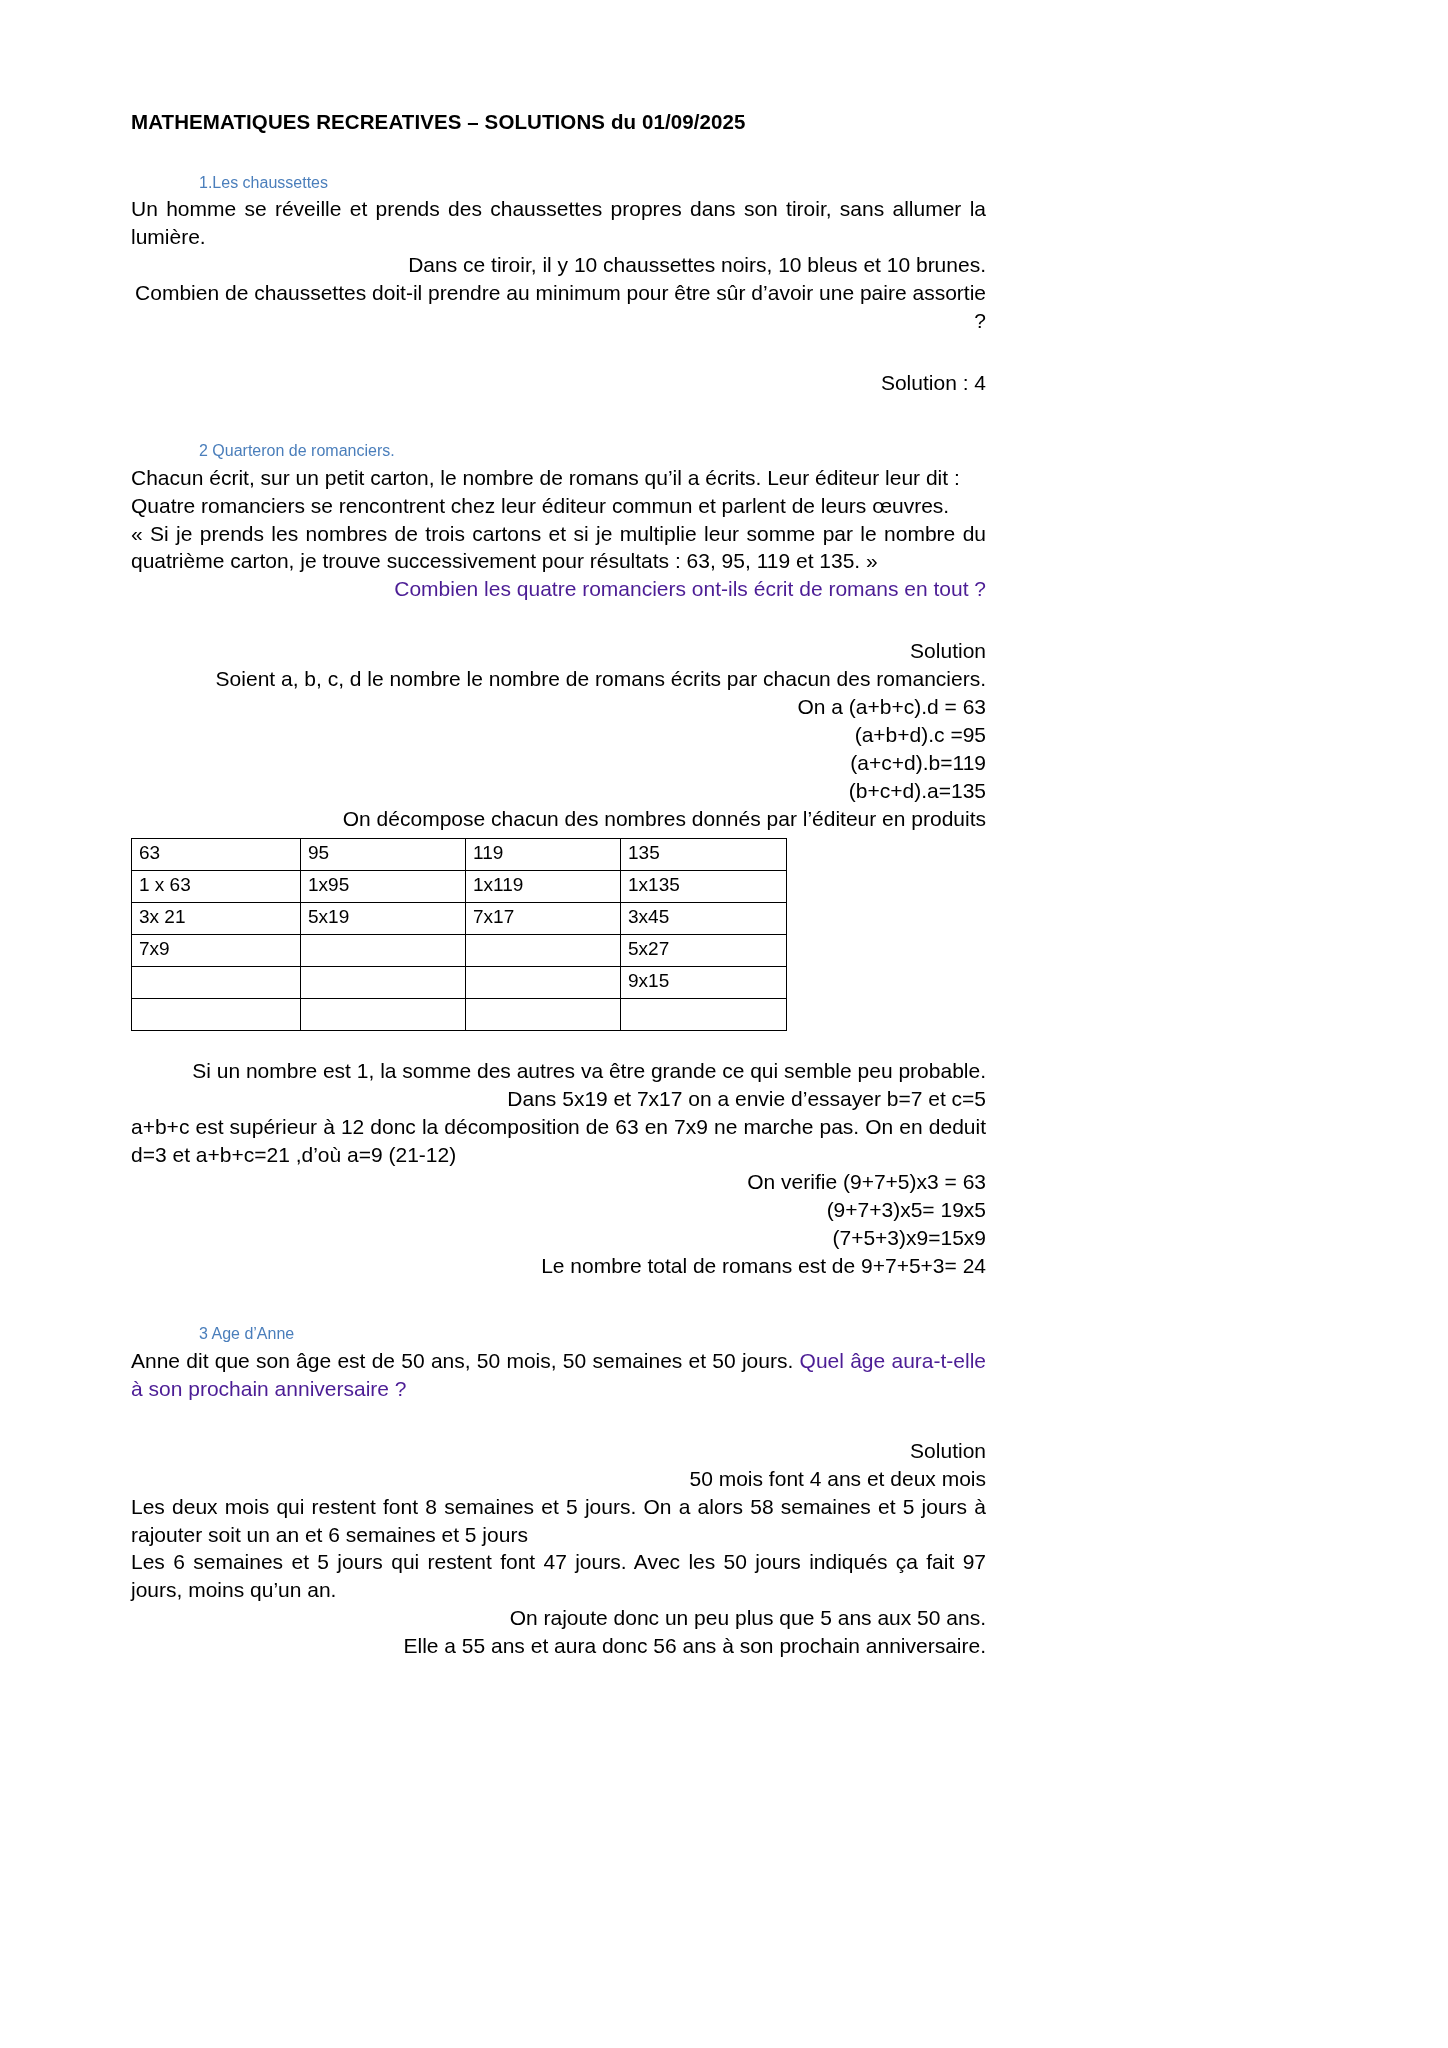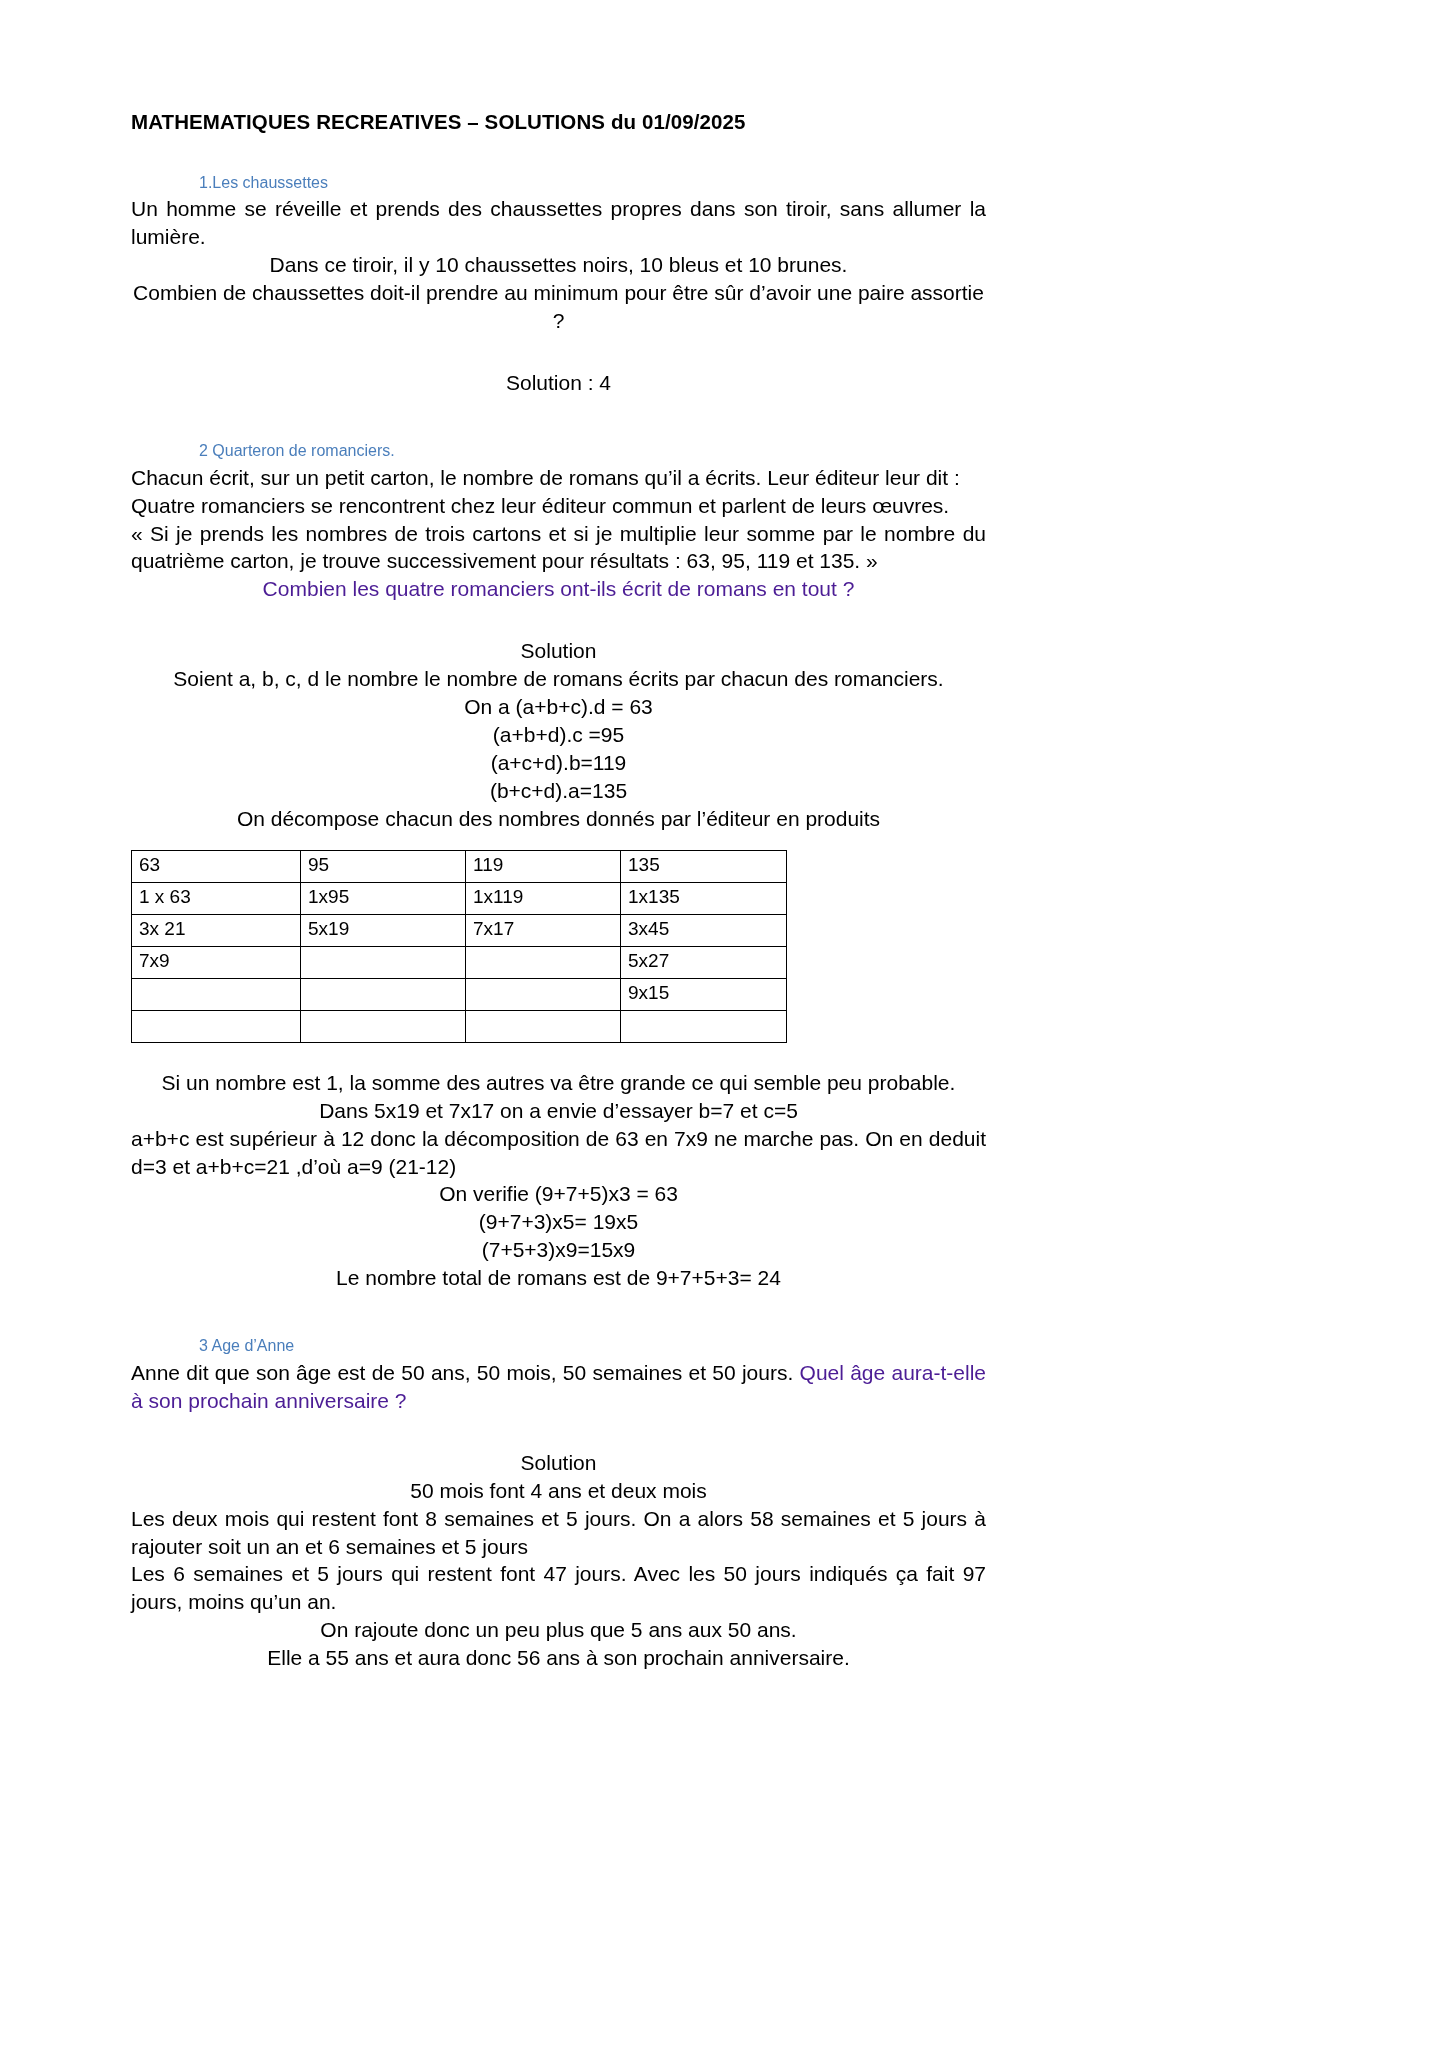--- a/index.html
+++ b/index.html
@@ -41,33 +41,33 @@
     line-height: 1.3;
   }
   p.body {
     font-size: 21px;
     line-height: 1.33;
     margin: 0;
     text-align: justify;
     text-justify: inter-word;
   }
   p.body.nojust {
-    text-align: center;
+    text-align: right;
   }
   .green {
     color: #4c1d95;
   }
   .gap-md { height: 26px; }
   .gap-lg { height: 34px; }
   .gap-xl { height: 44px; }
 
   table.decomp {
     border-collapse: collapse;
     width: 655px;
-    margin: 17px 0 0 0;
+    margin: 5px 0 0 0;
     table-layout: fixed;
     border-radius: 12px;
   }
   table.decomp td {
     border: 1.3px solid #000000;
     font-size: 19px;
     line-height: 1.2;
     padding: 3px 0 4px 7px;
     height: 24px;
     vertical-align: top;

